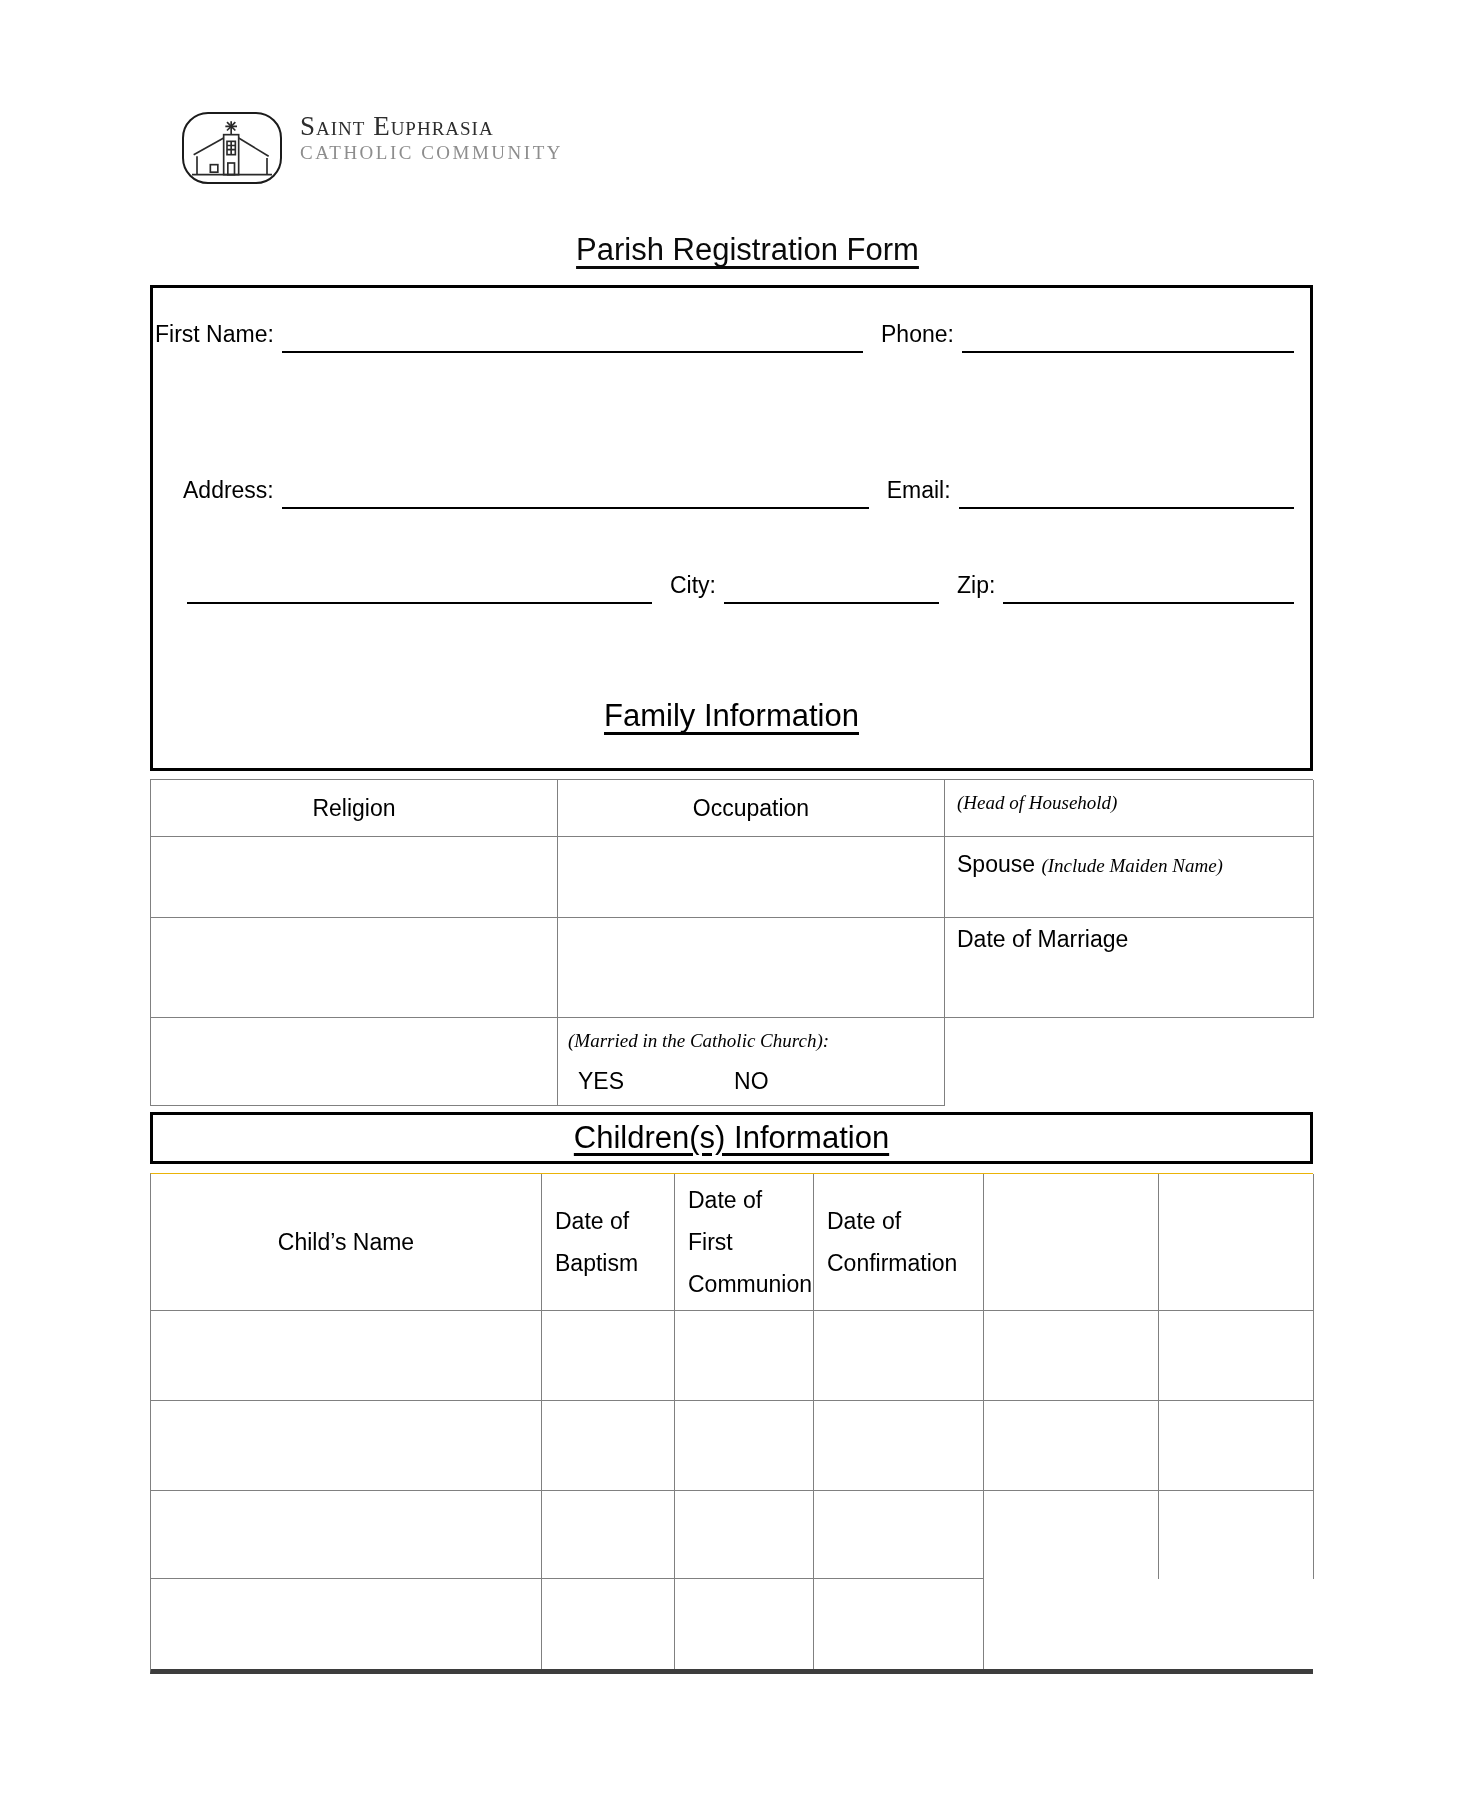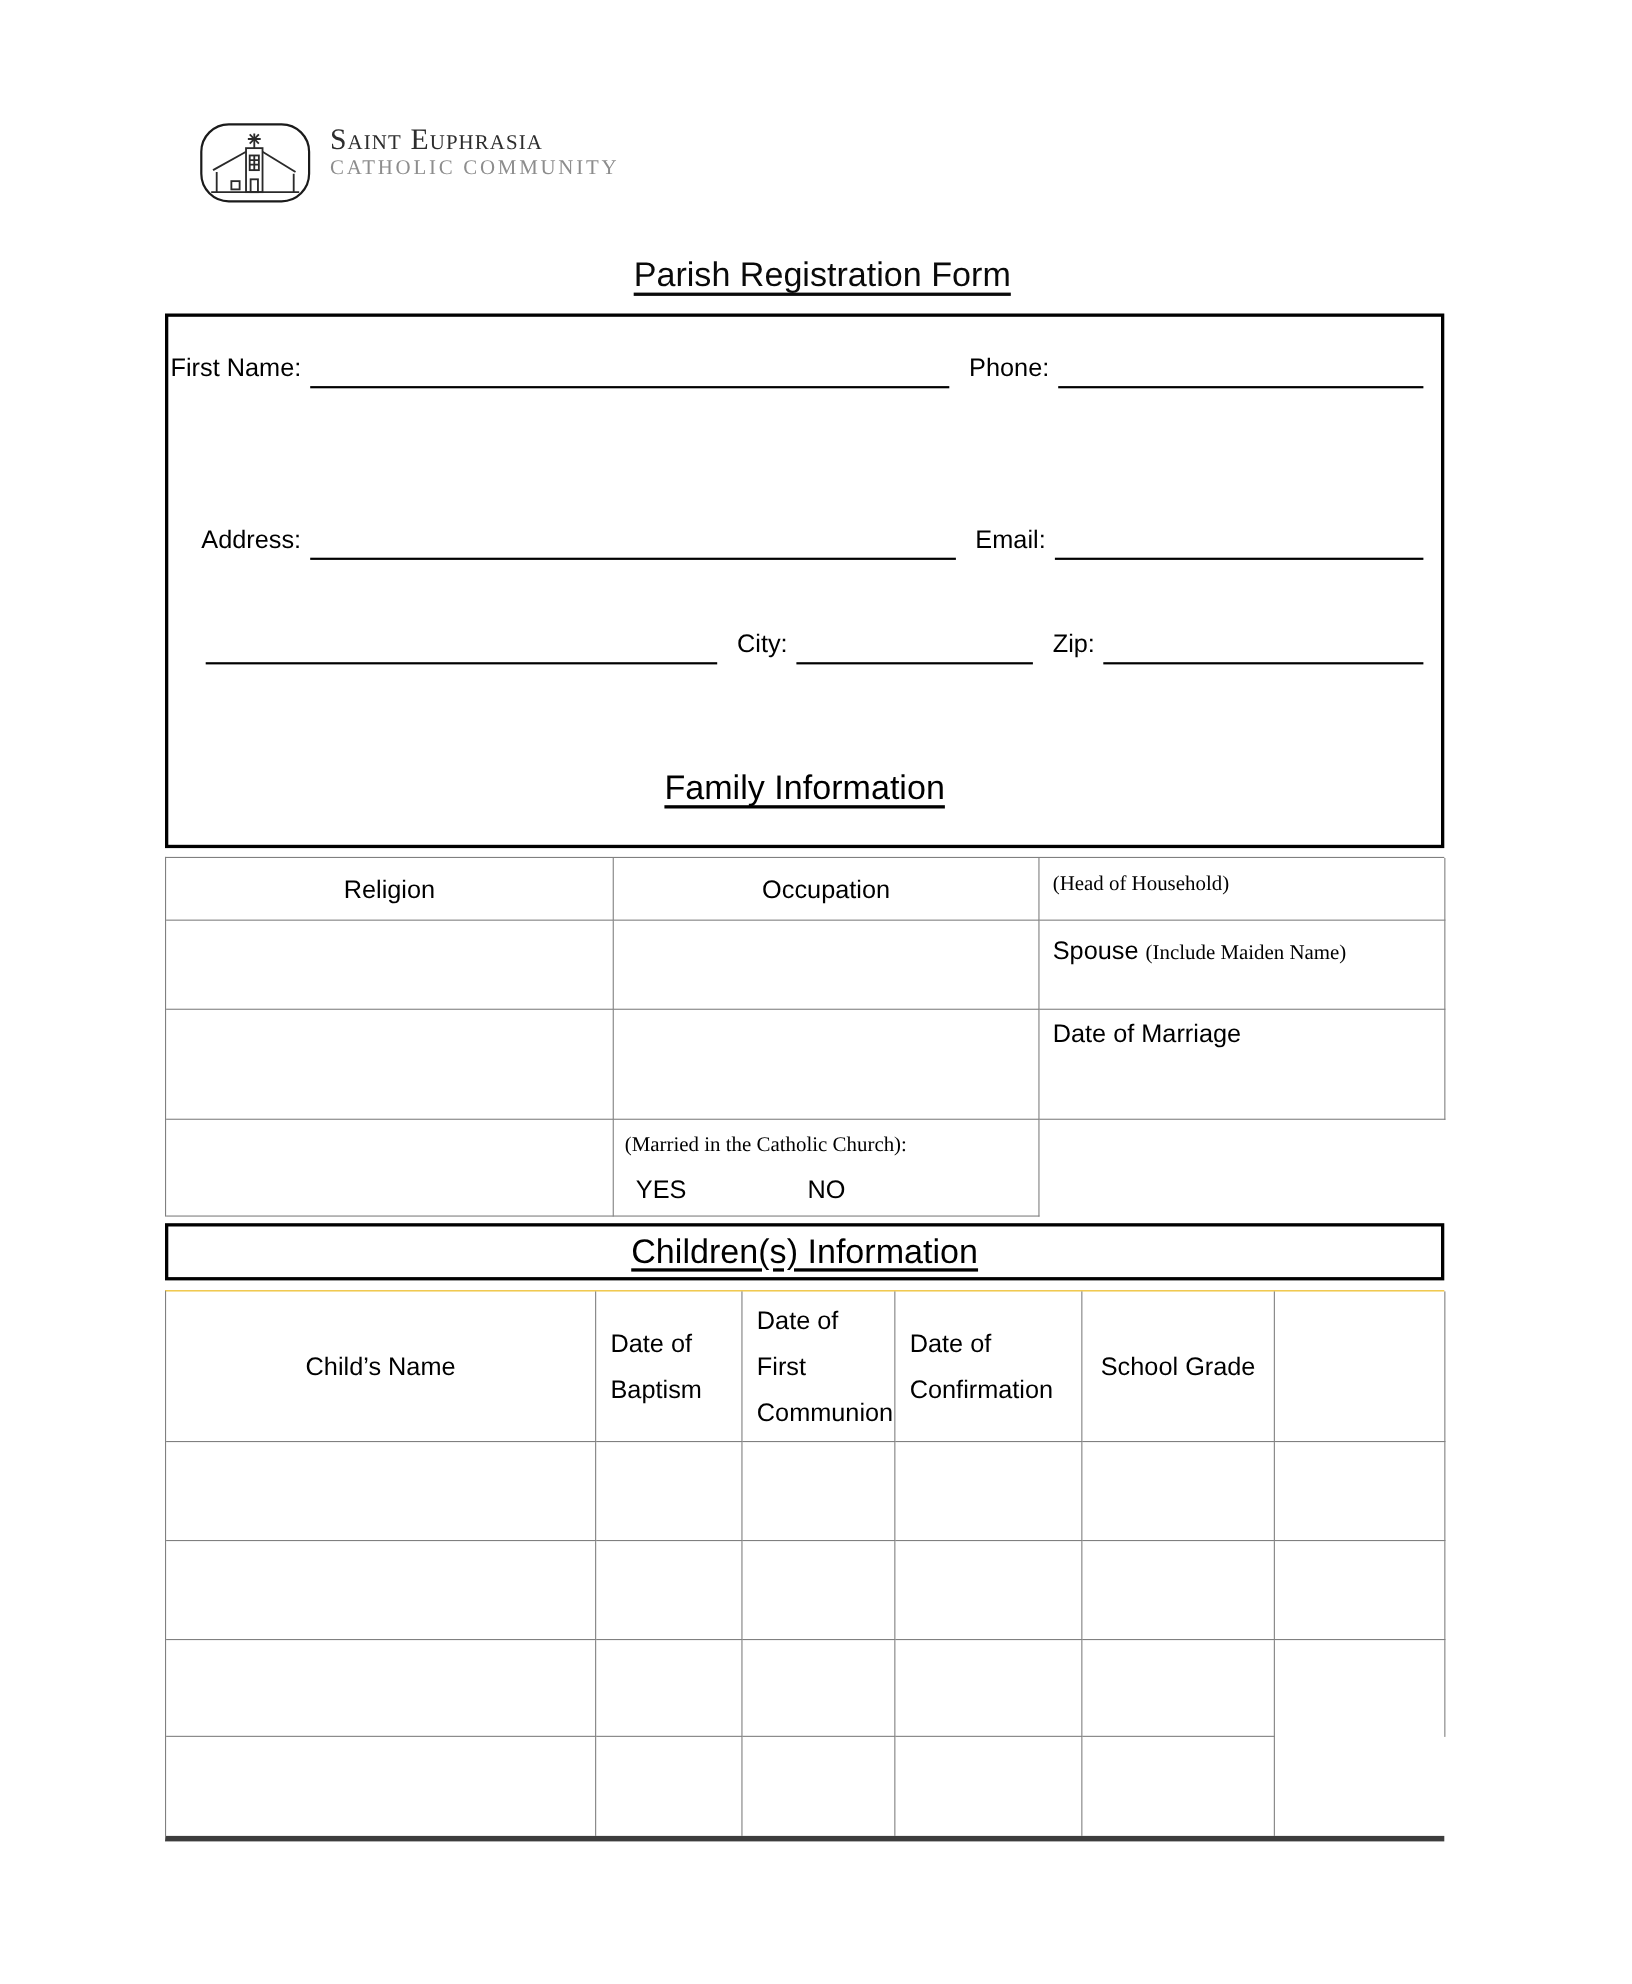--- a/index.html
+++ b/index.html
@@ -128,20 +128,21 @@
     font-size: 23px;
   }
   .f-head {
     display: flex;
     align-items: center;
     justify-content: center;
     text-align: center;
   }
   .f-label { padding: 8px 10px 0 12px; }
   .note-italic {
+    font-style: italic;
     font-size: 19px;
     font-family: "Liberation Serif", serif;
   }
   .spouse-cell { padding-top: 14px; }
   .marriage-note-cell { padding: 12px 8px 0 10px; }
   .yesno-row { margin-top: 16px; display: flex; }
   .yes-opt { margin-left: 10px; }
   .no-opt { margin-left: 110px; }
 
   
@@ -294,21 +295,20 @@
 
   <div class="children-heading-box">
     <span>Children(s) Information</span>
   </div>
 
   <div class="children-table">
     <div class="c-cell c-head-center">Child’s Name</div>
     <div class="c-cell c-head-left">Date of Baptism</div>
     <div class="c-cell c-head-left">Date of First Communion</div>
     <div class="c-cell c-head-left">Date of Confirmation</div>
-    <div class="c-cell c-head-center">School Grade</div>
 
     <div class="c-cell"></div>
     <div class="c-cell"></div>
     <div class="c-cell"></div>
     <div class="c-cell"></div>
     <div class="c-cell"></div>
     <div class="c-cell"></div>
 
     <div class="c-cell"></div>
     <div class="c-cell"></div>

